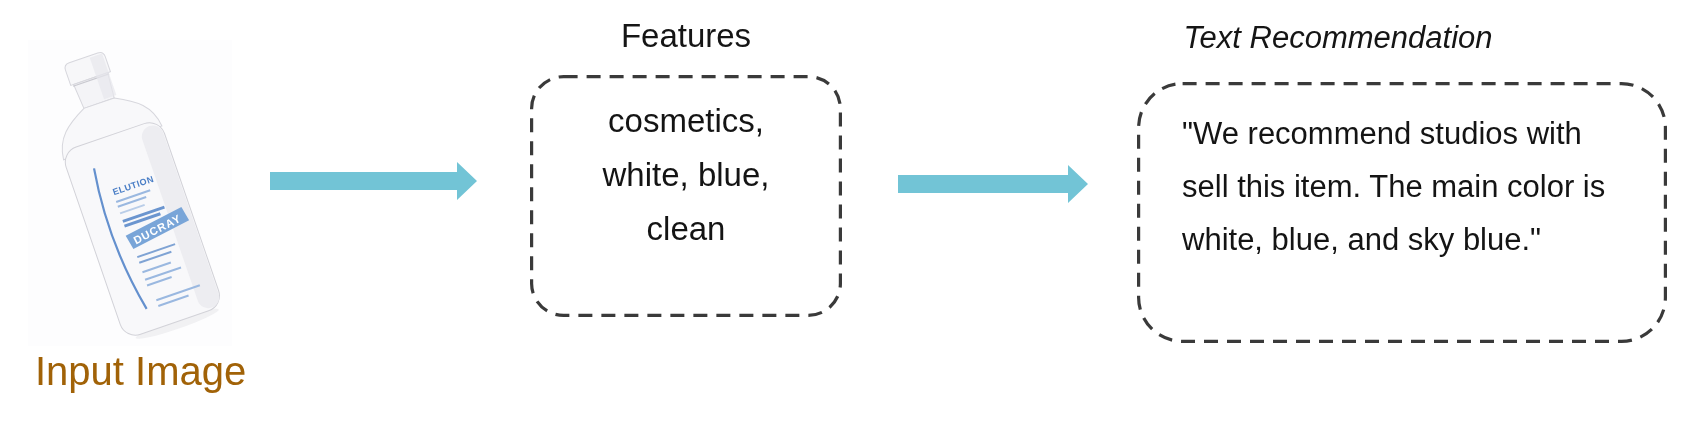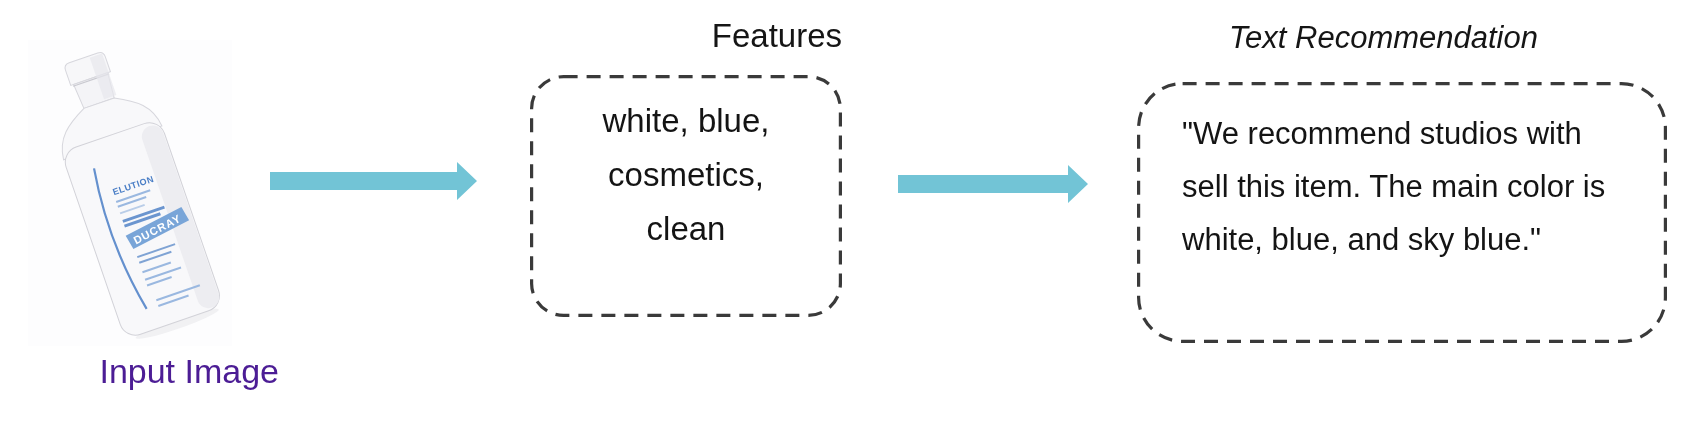--- a/index.html
+++ b/index.html
@@ -8,33 +8,33 @@
     width: 1698px;
     height: 422px;
     background: #ffffff;
     font-family: "Liberation Sans", sans-serif;
     color: #111111;
     overflow: hidden;
   }
   .abs { position: absolute; }
 
   .col-title {
-    text-align: right;
+    text-align: center;
     font-size: 33px;
     line-height: 40px;
     color: #151515;
     white-space: nowrap;
   }
   .rec-title { font-size: 31px; font-style: italic; }
 
   .caption {
-    text-align: right;
-    font-size: 34px;
+    text-align: left;
+    font-size: 40px;
     line-height: 42px;
-    color: #4c1d95;
+    color: #a16207;
     white-space: nowrap;
   }
 
   .dashed-box { }
   .box-border { position: absolute; left: 0; top: 0; }
 
   .features-lines {
     position: absolute; left: 0; top: 0;
     width: 312px;
     padding-top: 19px;
@@ -107,22 +107,22 @@
     <polygon points="0,10 187,10 187,0 207,19 187,38 187,28 0,28" fill="#72C4D6"></polygon>
   </svg>
 
   <div class="abs col-title" style="left:530px; top:16px; width:312px;">Features</div>
 
   <div class="abs dashed-box" style="left:530px; top:75px; width:312px; height:242px;">
     <svg class="box-border" width="312" height="242" viewBox="0 0 312 242">
       <rect x="1.6" y="1.6" width="308.8" height="238.8" rx="32" fill="none" stroke="#3A3A3A" stroke-width="3.2" stroke-dasharray="14 9"></rect>
     </svg>
     <div class="features-lines">
+      <div class="line">cosmetics,</div>
       <div class="line">white, blue,</div>
-      <div class="line">cosmetics,</div>
       <div class="line">clean</div>
     </div>
   </div>
 
   <svg class="abs" style="left:898px; top:165px;" width="190" height="38" viewBox="0 0 190 38">
     <polygon points="0,10 170,10 170,0 190,19 170,38 170,28 0,28" fill="#72C4D6"></polygon>
   </svg>
 
   <div class="abs col-title rec-title" style="left:1138px; top:18px; width:400px;">Text Recommendation</div>
 

